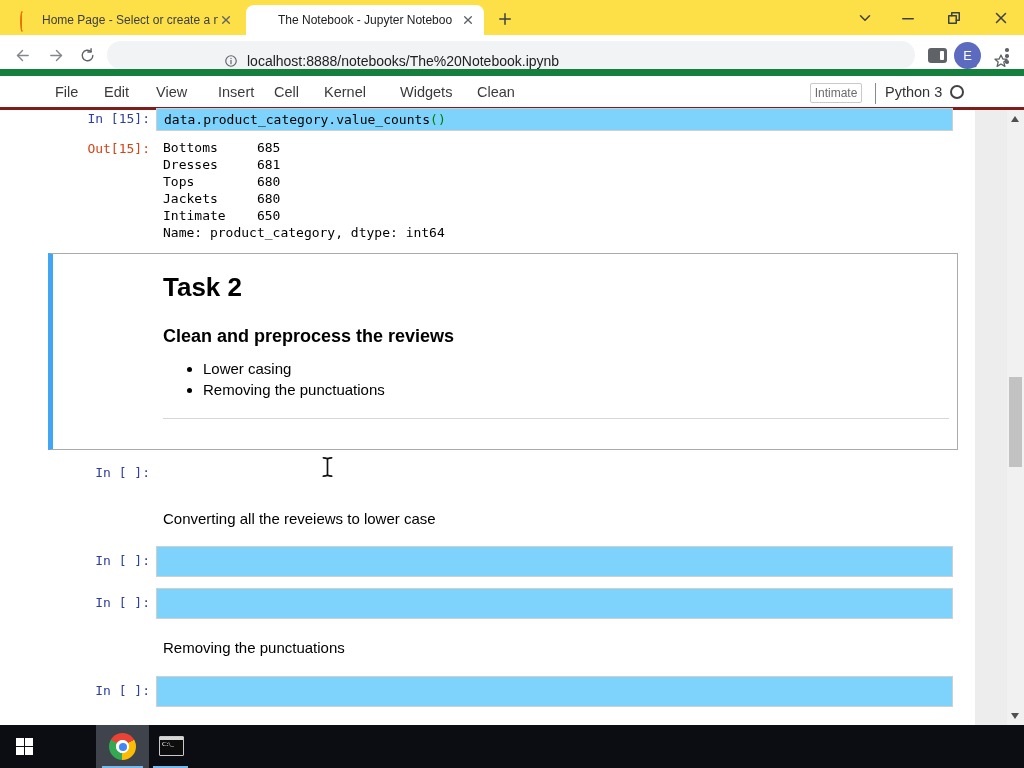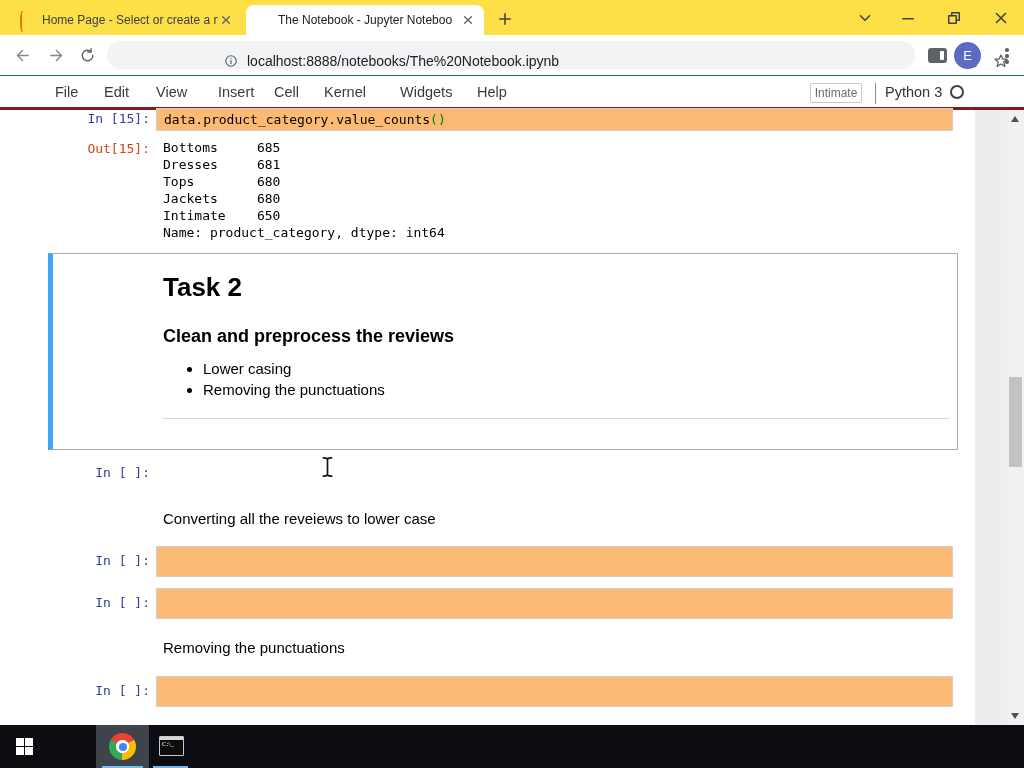--- a/index.html
+++ b/index.html
@@ -17,21 +17,21 @@
   .tab-fav { width:14px; height:14px; margin:0 8px 0 10px; flex:none; position:relative; }
   .spinner-ring { width:13px; height:13px; border:2.5px solid #e8710a; border-right-color:transparent; border-radius:50%; transform:rotate(-45deg); }
   .book { width:12px; height:14px; background:#e8710a; border-radius:2px; position:relative; }
   .book::before { content:""; position:absolute; left:2px; top:3px; width:8px; height:1.5px; background:#fff; box-shadow:0 3px 0 #fff, 0 6px 0 #fff; }
   .tab-close { width:16px; height:16px; margin-right:8px; flex:none; color:#5f6368; }
   svg.ic { display:block; width:100%; height:100%; fill:none; stroke:currentColor; stroke-width:2; stroke-linecap:round; stroke-linejoin:round; }
   #new-tab { left:496px; top:10px; width:18px; height:18px; color:#3c4043; }
   .winctl { top:9px; width:18px; height:18px; color:#3c4043; }
 
   
-  #toolbar { left:0; top:35px; width:1024px; height:41px; background:#fff; border-bottom:1px solid #15803d; }
+  #toolbar { left:0; top:35px; width:1024px; height:41px; background:#fff; border-bottom:7px solid #15803d; }
   .navic { top:12px; width:17px; height:17px; color:#83878c; }
   #omnibox { left:107px; top:6px; width:808px; height:28px; background:#f1f3f4; border-radius:14px; }
   #url-text { left:140px; top:12px; font-size:14px; color:#202124; }
   #info-icon { left:117px; top:13px; width:14px; height:14px; color:#5f6368; }
   #share-icon { left:857px; top:12px; width:16px; height:16px; color:#5f6368; }
   #star-icon { left:886px; top:12px; width:16px; height:16px; color:#5f6368; }
   #side-panel-icon { left:928px; top:13px; width:19px; height:15px; background:#5f6368; border-radius:3px; }
   #side-panel-icon::after { content:""; position:absolute; right:3px; top:3px; width:4px; height:9px; background:#fff; border-radius:1px; }
   #avatar { left:954px; top:7px; width:27px; height:27px; border-radius:50%; color:#fff; font-size:13px; display:flex; align-items:center; justify-content:center; }
   #kebab-icon { left:1005px; top:13px; width:4px; height:16px; }
@@ -50,21 +50,21 @@
   #scrollbar { left:1007px; top:34px; width:17px; height:615px; background:#f1f1f1; }
   #scroll-thumb { left:2px; top:267px; width:13px; height:90px; background:#c2c2c2; }
   .scroll-arrow { left:4px; width:0; height:0; border-left:4.5px solid transparent; border-right:4.5px solid transparent; }
   #scroll-up { top:6px; border-bottom:6px solid #505050; }
   #scroll-down { bottom:6px; border-top:6px solid #505050; }
 
   .mono { font-family:"DejaVu Sans Mono","Liberation Mono",monospace; }
   .prompt { width:150px; text-align:right; font-size:13px; line-height:16px;padding-left:19px; }
   .prompt-in { color:#303f9f; }
   .prompt-out { color:#d84315; }
-  .input-box { left:156px; width:797px; background:#fdba74; border:1px solid #cfcfcf; }
+  .input-box { left:156px; width:797px; background:#7dd3fc; border:1px solid #cfcfcf; }
   .codeline { position:absolute; left:7px; top:6px; font-size:13px; color:#000; white-space:nowrap; }
   .paren { color:#008000; }
 
   #out-pre { left:163px; top:63px; font-size:13px; line-height:17px; color:#000; white-space:pre; }
 
   #task-cell { left:48px; top:177px; width:910px; height:197px; background:#fff; border:1px solid #ababab; border-left:5px solid #42a5f5; }
   #task-title { left:110px; top:18px; font-size:26px; font-weight:bold; color:#000; }
   #task-subtitle { left:110px; top:72px; font-size:18px; font-weight:bold; color:#000; }
   #task-list { left:128px; top:104px; font-size:15px; color:#000; padding-left:22px; }
   #task-list li { line-height:21px; }
@@ -202,21 +202,21 @@
   <div class="abs" id="page">
 
     <div class="abs" id="menubar">
       <span class="menu-item" style="left:55px">File</span>
       <span class="menu-item" style="left:104px">Edit</span>
       <span class="menu-item" style="left:156px">View</span>
       <span class="menu-item" style="left:218px">Insert</span>
       <span class="menu-item" style="left:274px">Cell</span>
       <span class="menu-item" style="left:324px">Kernel</span>
       <span class="menu-item" style="left:400px">Widgets</span>
-      <span class="menu-item" style="left:477px">Help</span>
+      <span class="menu-item" style="left:477px">Clean</span>
       <div class="abs" id="trusted-btn">Intimate</div>
       <div class="abs" id="menubar-divider"></div>
       <span class="abs" id="kernel-name">Python 3</span>
       <div class="abs" id="kernel-circle"></div>
     </div>
 
     <div class="abs" id="site-gray"></div>
     <div class="abs" id="scrollbar">
       <div class="abs scroll-arrow" id="scroll-up"></div>
       <div class="abs" id="scroll-thumb"></div>

